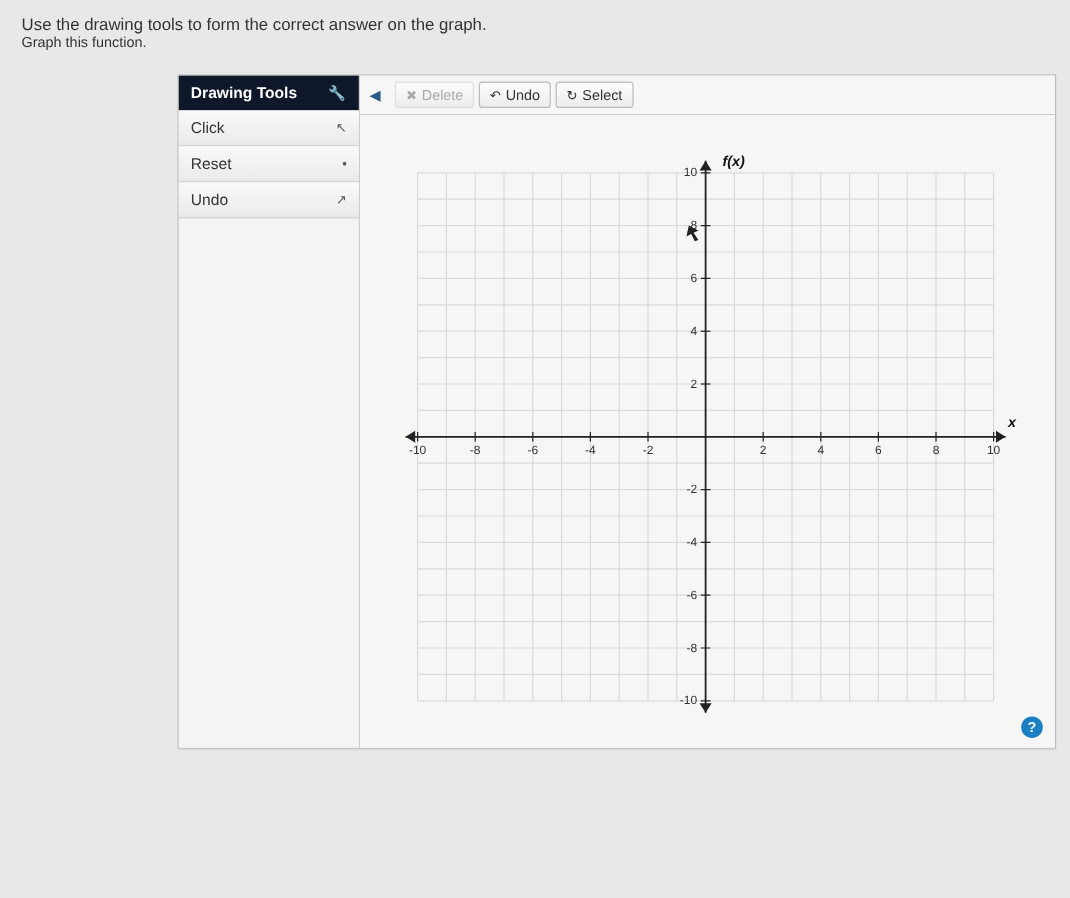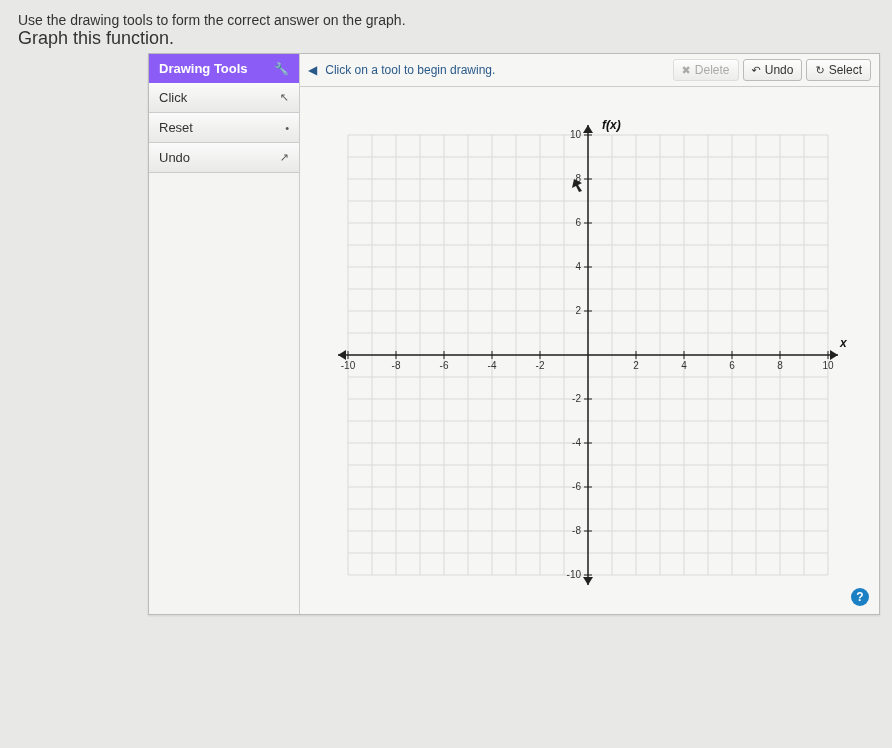--- a/index.html
+++ b/index.html
@@ -12,22 +12,22 @@
     overflow: hidden;
     color: #333;
   }
   .page {
     padding: 12px 18px;
   }
   .instruction {
     font-size: 14px;
   }
   .subhead {
-    font-size: 18px;
-    margin-bottom: 4px;
+    font-size: 12px;
+    margin-bottom: 20px;
   }
   .formula {
     font-size: 15px;
     font-family: "Times New Roman", serif;
     font-style: italic;
     margin-bottom: 14px;
   }
   .formula .frac {
     display: inline-block;
     vertical-align: middle;
@@ -46,21 +46,21 @@
     width: 730px;
     height: 560px;
     box-shadow: 0 1px 2px rgba(0,0,0,0.1);
   }
   .tools-col {
     width: 150px;
     border-right: 1px solid #ccc;
     background: #f4f4f2;
   }
   .tools-header {
-    background: #8b5cf6;
+    background: #0f172a;
     color: #fff;
     font-weight: bold;
     font-size: 13px;
     padding: 7px 10px;
     display: flex;
     justify-content: space-between;
     align-items: center;
   }
   .tools-header .wrench {
     font-size: 12px;
@@ -172,21 +172,20 @@
       </div>
       <div class="tool-item">
         <span>Undo</span>
         <span class="ticon">↗</span>
       </div>
     </div>
 
     <div class="canvas-col">
       <div class="topbar">
         <span class="collapse-arrow">◀</span>
-        <span class="hint-text">Click on a tool to begin drawing.</span>
         <span class="tb-btn disabled">
           <span class="bicon">✖</span>
           <span>Delete</span>
         </span>
         <span class="tb-btn">
           <span class="bicon">↶</span>
           <span>Undo</span>
         </span>
         <span class="tb-btn">
           <span class="bicon">↻</span>

